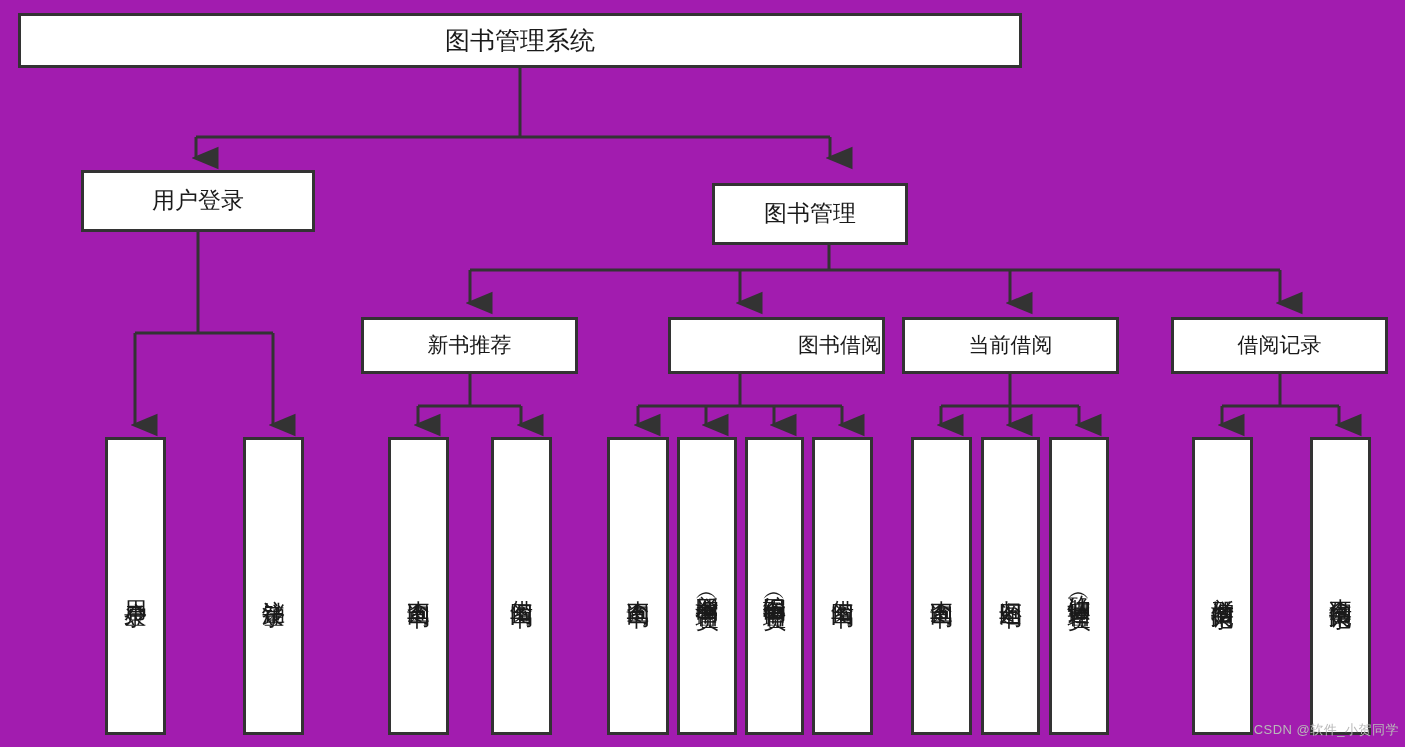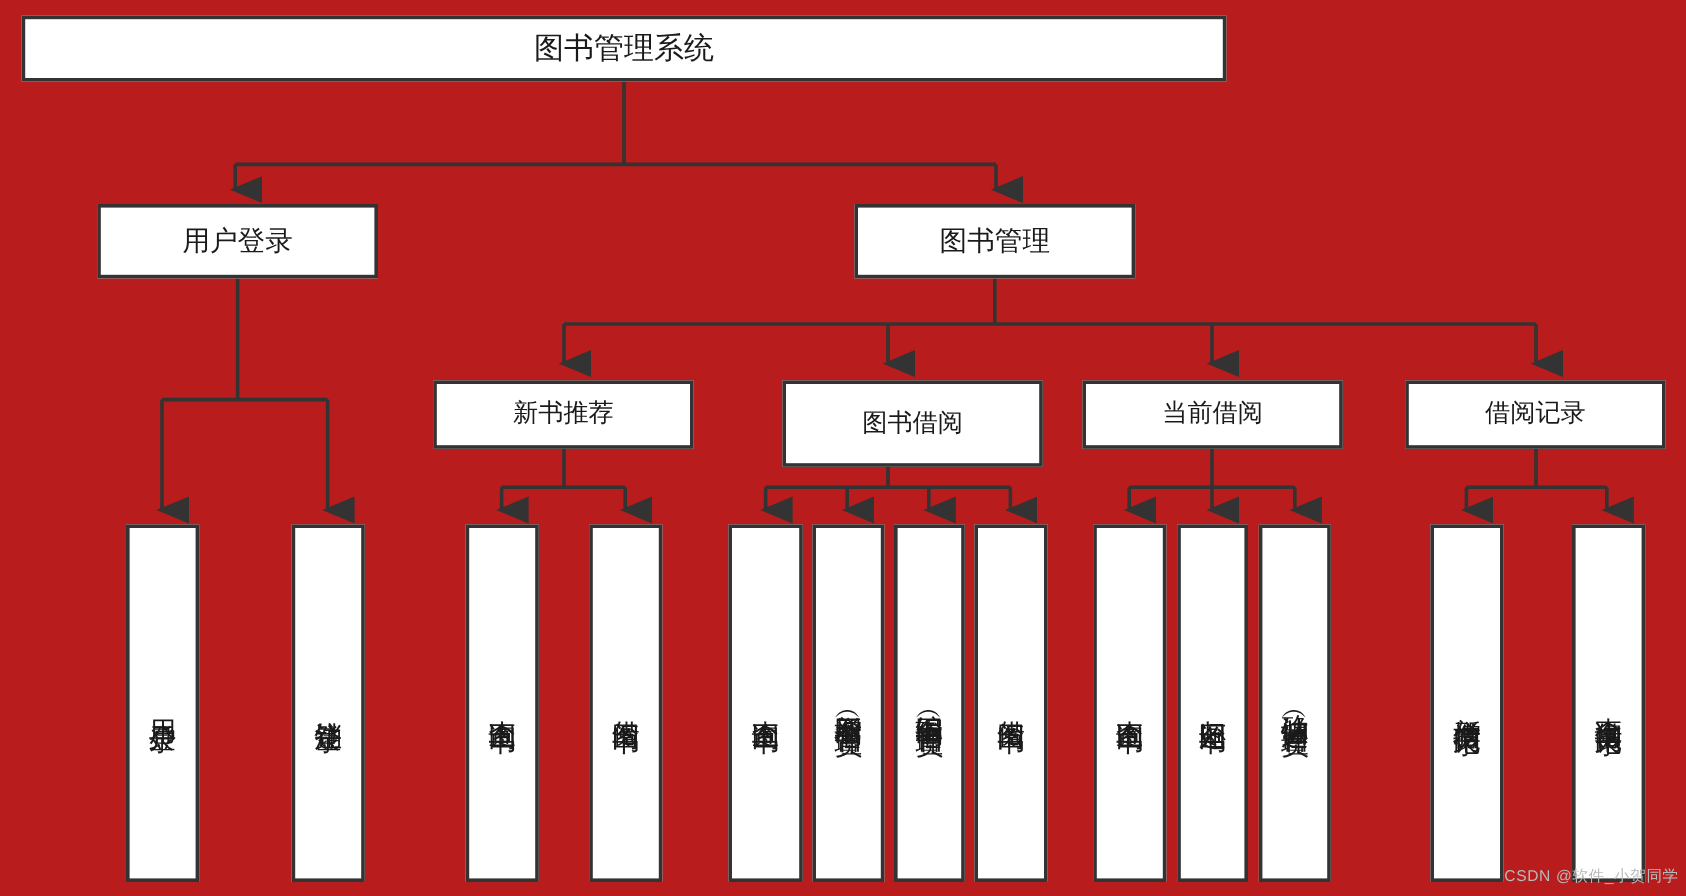--- a/index.html
+++ b/index.html
@@ -7,21 +7,21 @@
     padding: 0;
     background: #ffffff;
   }
   body {
     font-family: "Liberation Sans", "DejaVu Sans", sans-serif;
   }
   #canvas {
     position: relative;
     width: 1405px;
     height: 747px;
-    background: #b91c1c;
+    background: #a21caf;
     overflow: hidden;
   }
   #wires {
     position: absolute;
     left: 0;
     top: 0;
     width: 1405px;
     height: 747px;
     pointer-events: none;
   }
@@ -119,28 +119,28 @@
     </g>
   </svg>
 
   <div class="node level-root" style="left:18px; top:13px; width:1004px; height:55px;">
     <span class="node-label">图书管理系统</span>
   </div>
 
   <div class="node level-1" style="left:81px; top:170px; width:234px; height:62px;">
     <span class="node-label">用户登录</span>
   </div>
-  <div class="node level-1" style="left:712px; top:170px; width:234px; height:62px;">
+  <div class="node level-1" style="left:712px; top:183px; width:196px; height:62px;">
     <span class="node-label">图书管理</span>
   </div>
 
   <div class="node level-2" style="left:361px; top:317px; width:217px; height:57px;">
     <span class="node-label">新书推荐</span>
   </div>
-  <div class="node level-2" style="left:652px; top:317px; width:217px; height:72px;">
+  <div class="node level-2" style="left:668px; top:317px; width:217px; height:57px;justify-content:flex-end;">
     <span class="node-label">图书借阅</span>
   </div>
   <div class="node level-2" style="left:1171px; top:317px; width:217px; height:57px;">
     <span class="node-label">借阅记录</span>
   </div>
   <div class="node level-2" style="left:902px; top:317px; width:217px; height:57px;">
     <span class="node-label">当前借阅</span>
   </div>
 
   <div class="node leaf" style="left:105px; top:437px; width:61px; height:298px;">

